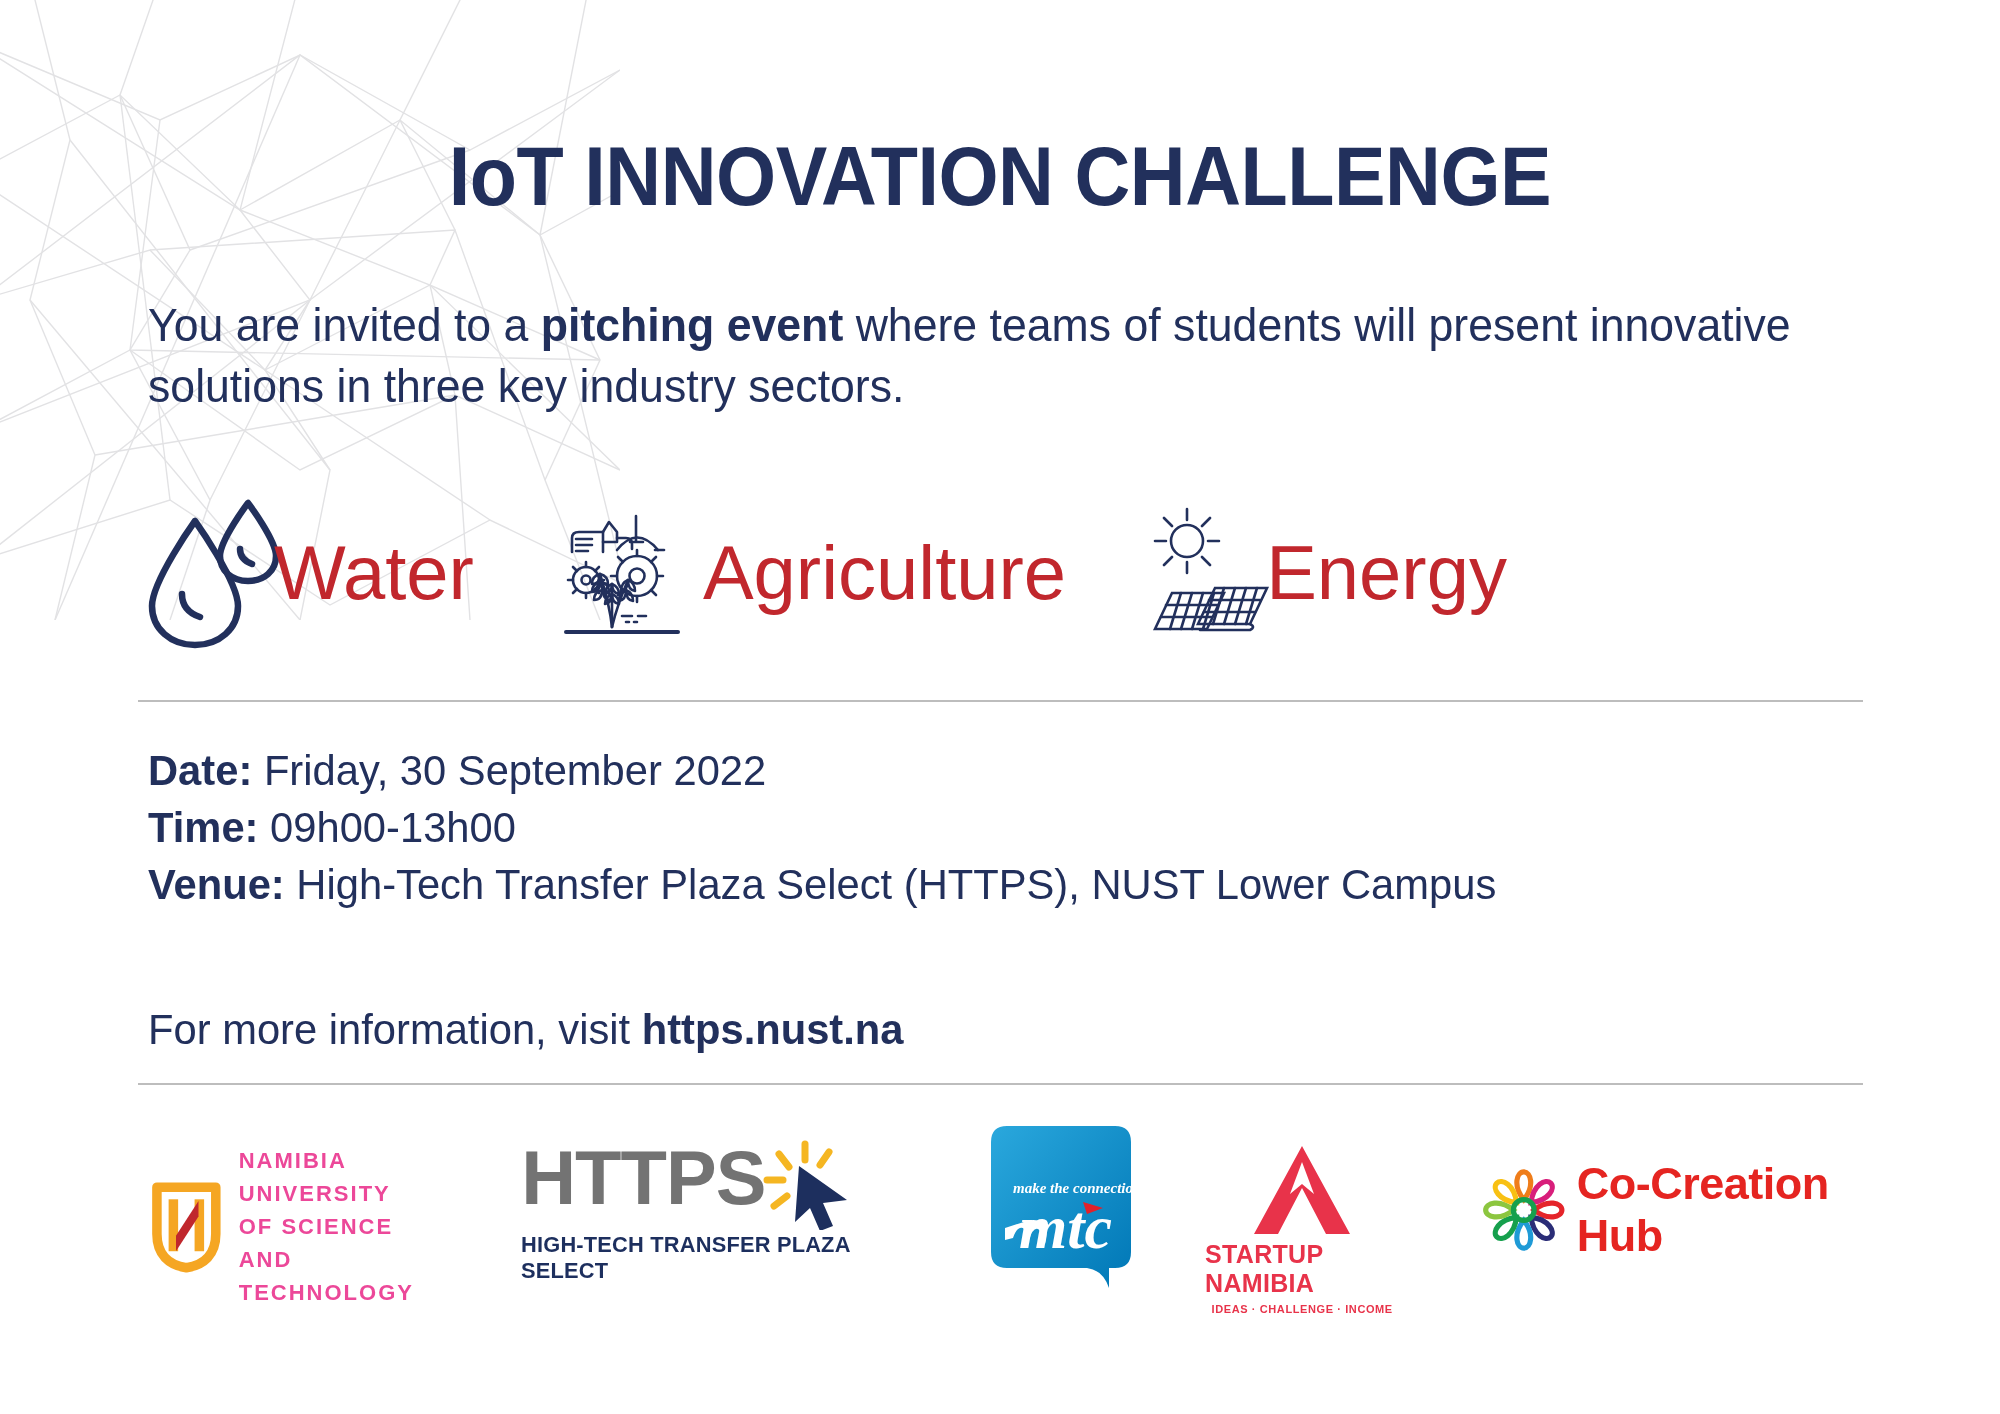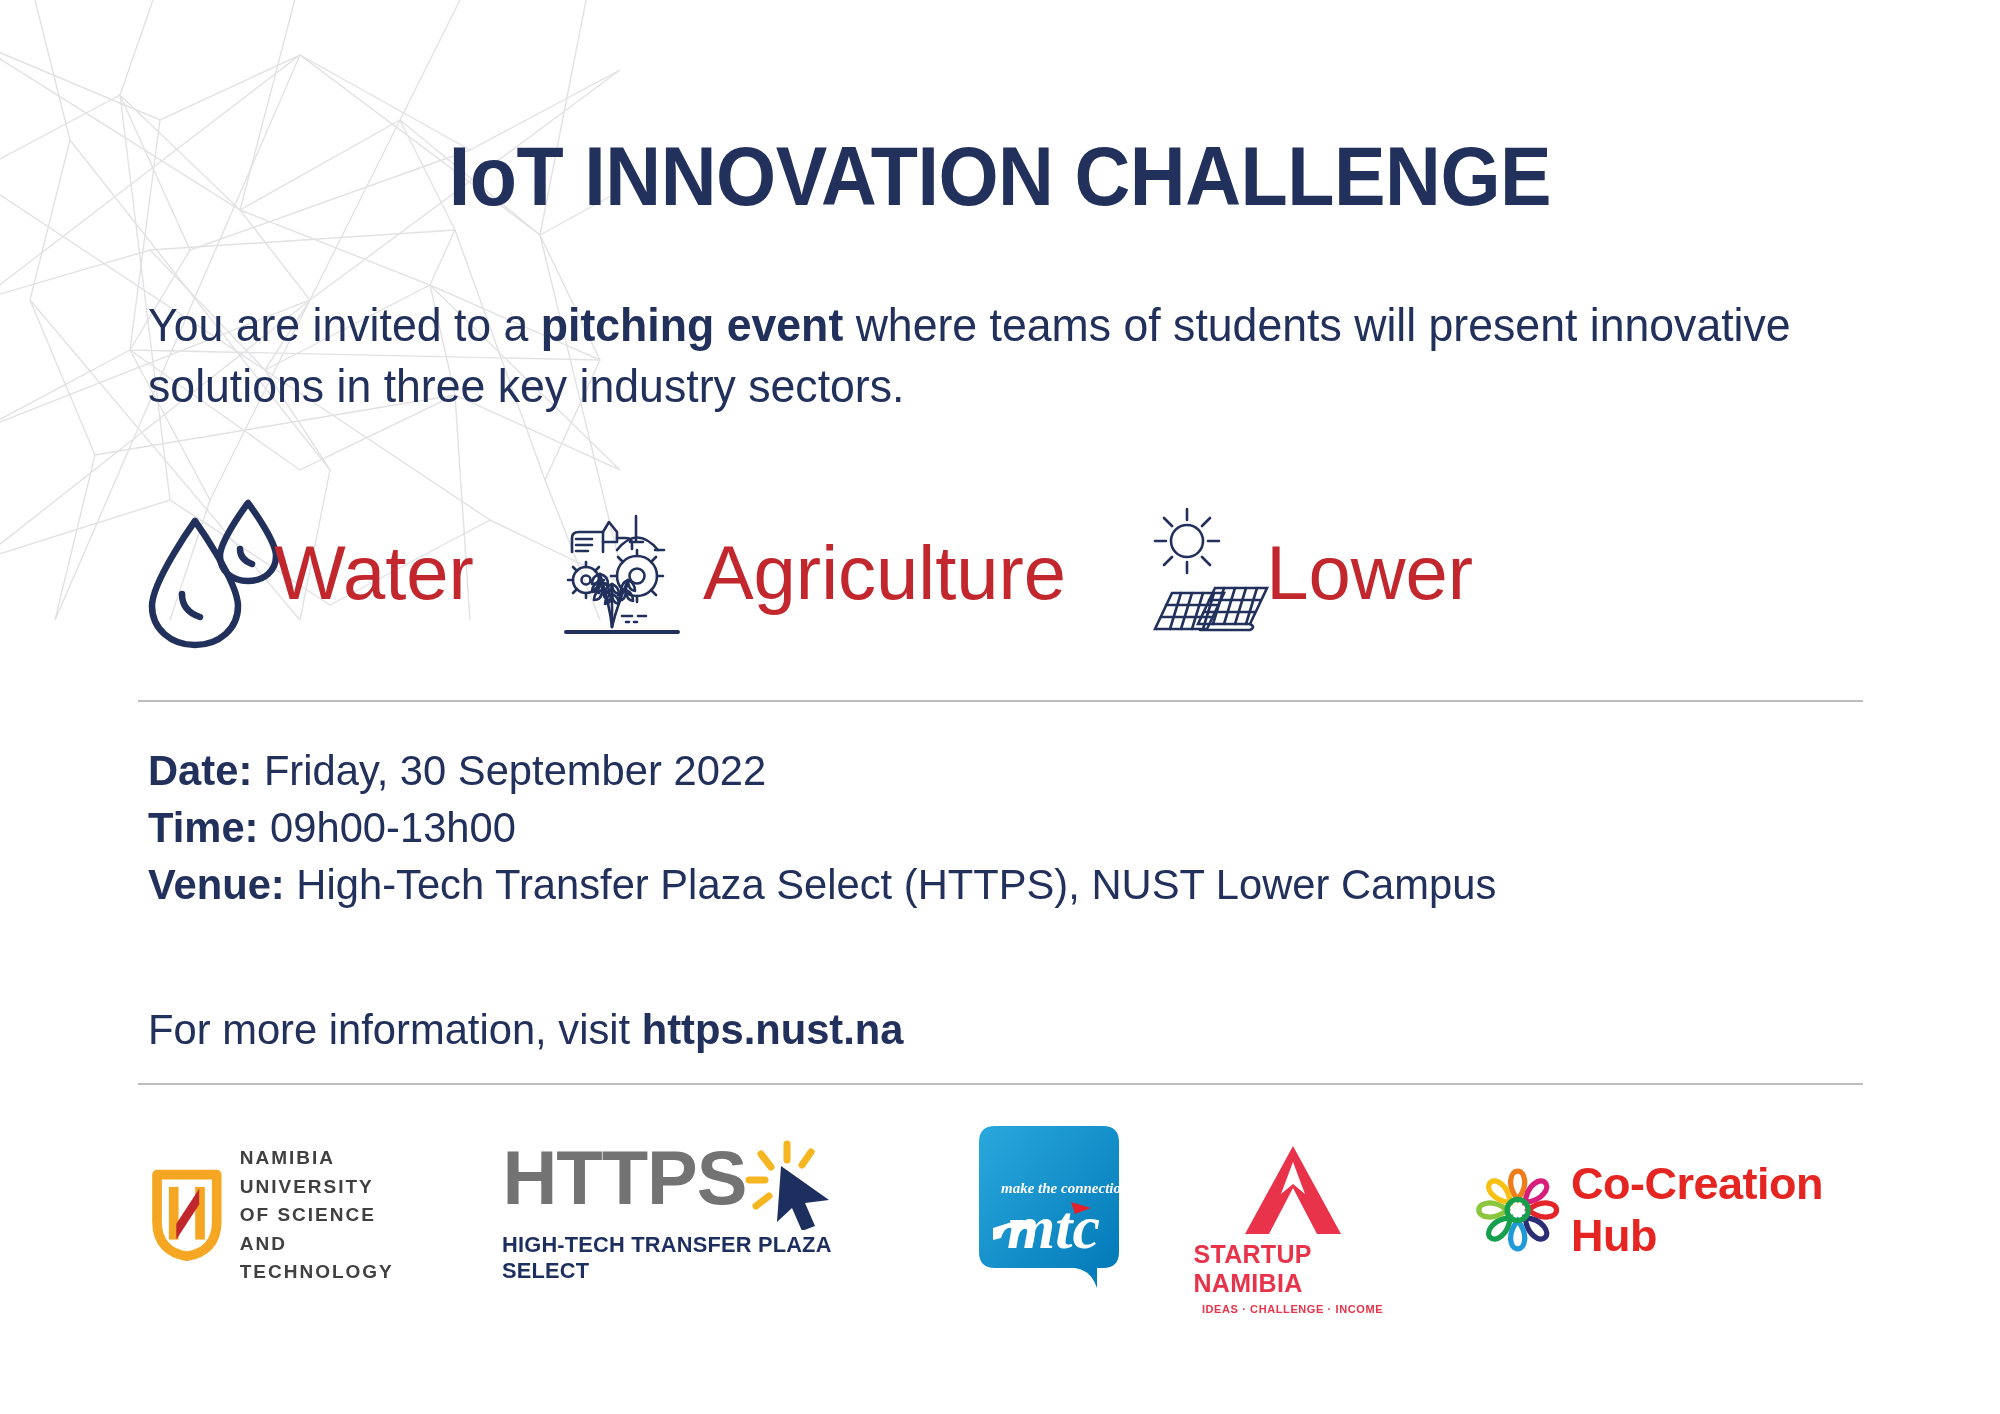--- a/index.html
+++ b/index.html
@@ -120,22 +120,22 @@
     height: 200px;
     display: flex;
     align-items: flex-start;
   }
   .logo-item { display: flex; align-items: center; }
 
   
   #logo-nust { margin-right: 96px; margin-top: 24px; }
   #logo-nust .nust-text {
     margin-left: 16px;
-    color: #404040;
-    font-size: 19px;
+    color: #ec4899;
+    font-size: 22px;
     font-weight: 600;
     line-height: 1.5;
     letter-spacing: 2px;
   }
 
   
   #logo-https { margin-right: 92px; margin-top: 22px; flex-direction: column; align-items: flex-start;}
   #logo-https .https-sub {
     color: #1d2f5e;
     font-size: 22.5px;
@@ -306,21 +306,21 @@
         <path d="M34 100 L85 100 M29 112 L80 112
                  M49 88 L38 124 M60 88 L49 124 M71 88 L60 124 M82 88 L71 124"></path>
 
         <path d="M66 119 L83 83 L135 83 L118 119 Z"></path>
         <path d="M77 95 L128 95 M72 107 L123 107
                  M92 83 L81 119 M103 83 L92 119 M114 83 L103 119 M125 83 L114 119"></path>
 
         <path d="M118 119 q6 3 0 6 L68 125"></path>
       </g>
     </svg>
-    <span class="sector-label">Lower</span>
+    <span class="sector-label">Energy</span>
   </div>
 </div>
 
 <div class="divider" id="divider-top"></div>
 <div class="divider" id="divider-bottom"></div>
 
 <div id="detail-block">
   <div class="detail-line"><span class="detail-label">Date:</span><span> Friday, 30 September 2022</span></div>
   <div class="detail-line"><span class="detail-label">Time:</span><span> 09h00-13h00</span></div>
   <div class="detail-line"><span class="detail-label">Venue:</span><span> High-Tech Transfer Plaza Select (HTTPS), NUST Lower Campus</span></div>

